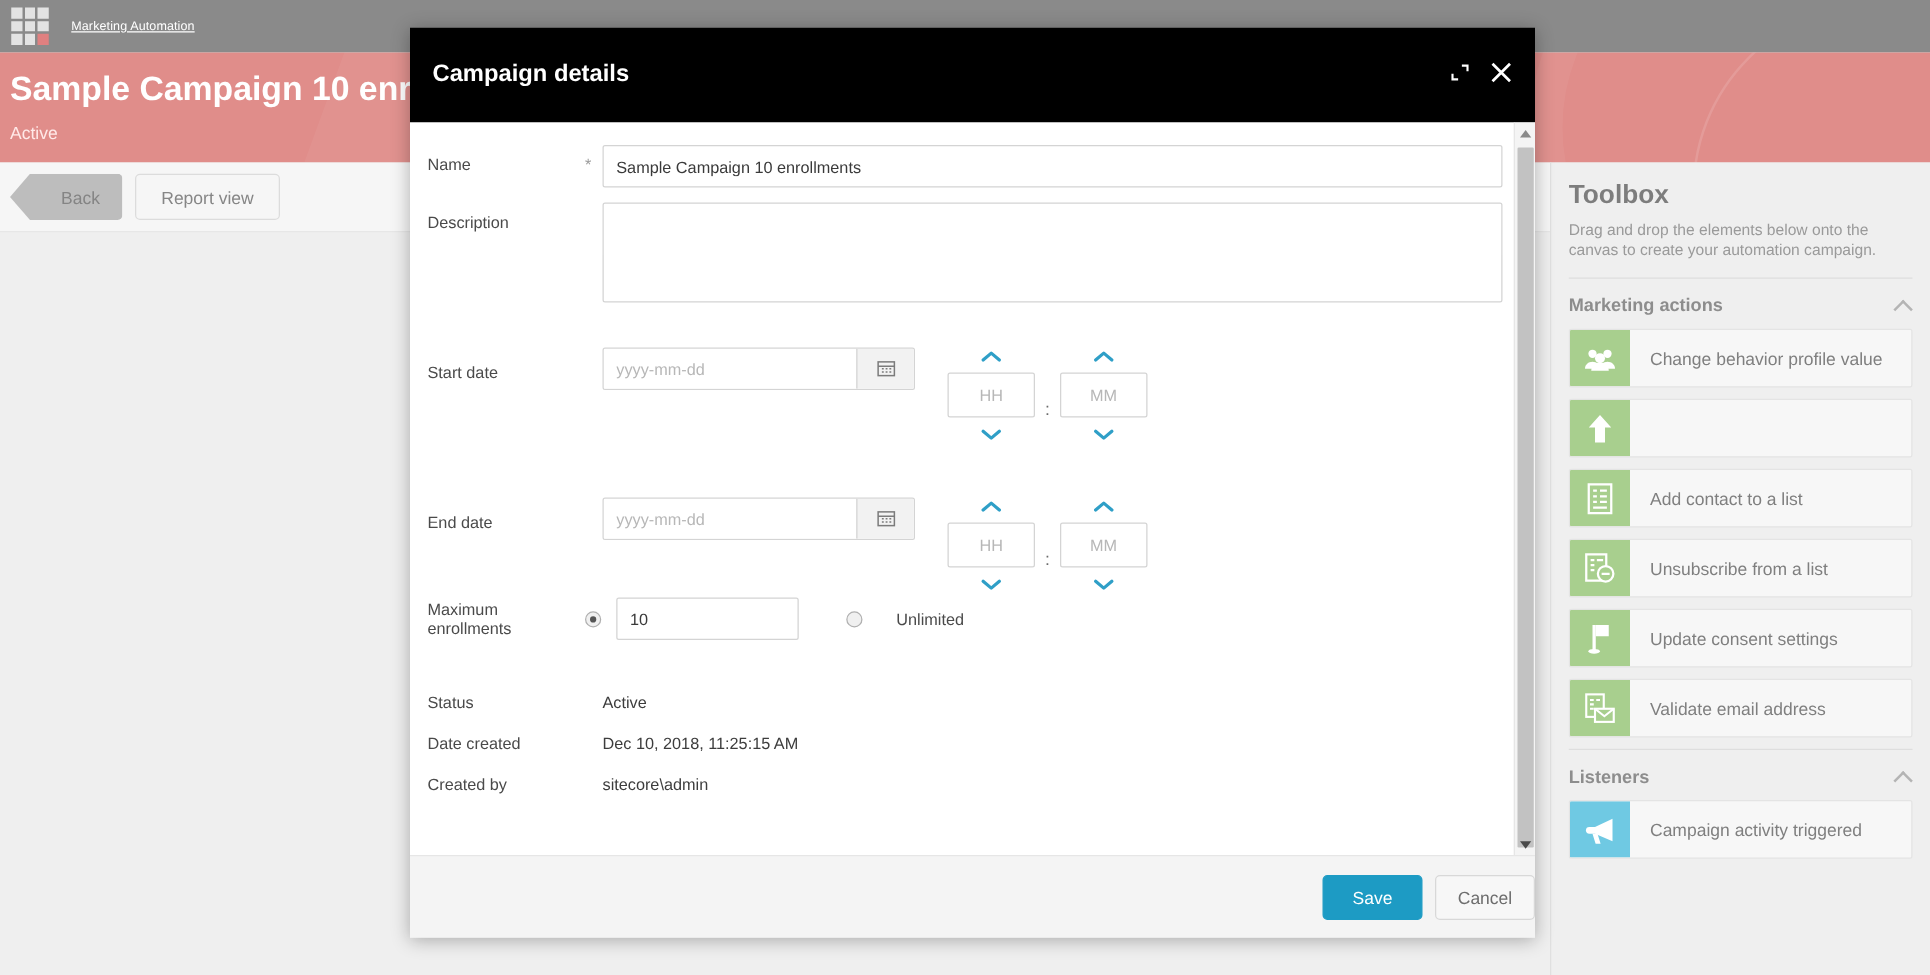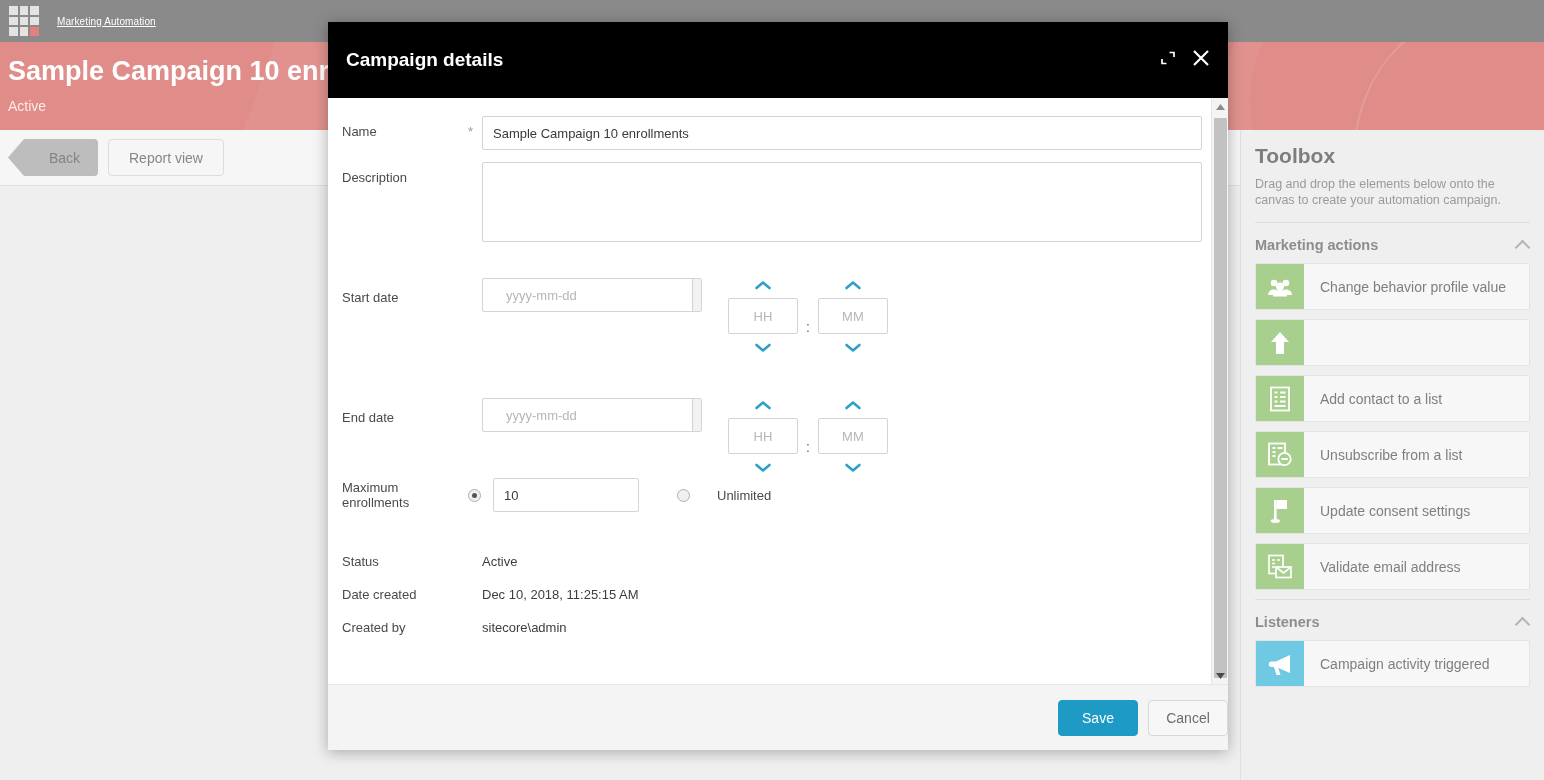--- a/index.html
+++ b/index.html
@@ -250,23 +250,23 @@
     font-family: "Liberation Sans", sans-serif;
     font-size: 13px; color: #3a3a3a;
     padding: 8px 10px; resize: none; outline: none;
   }
 
   
   .date-row { margin-top: 6px; height: 100px; }
   .date-row .row-label { padding-top: 42px; }
   .date-group { position: relative; padding-top: 30px; display: flex; align-items: flex-start; }
   .date-field {
-    display: flex; width: 220px; height: 34px;
+    display: flex; width: 250px; height: 34px;
     border: 1px solid #d4d4d4; border-radius: 2px;
-    overflow: hidden; background: #fff; padding-left: 13px;
+    overflow: hidden; background: #fff;
   }
   .date-field input {
     flex: 1 1 auto; border: none; outline: none;
     font-family: "Liberation Sans", sans-serif;
     font-size: 13px; color: #3a3a3a;
     padding: 0 10px;
   }
   .date-field input::placeholder { color: #b7b7b7; }
   .cal-btn {
     width: 46px; flex: none;

